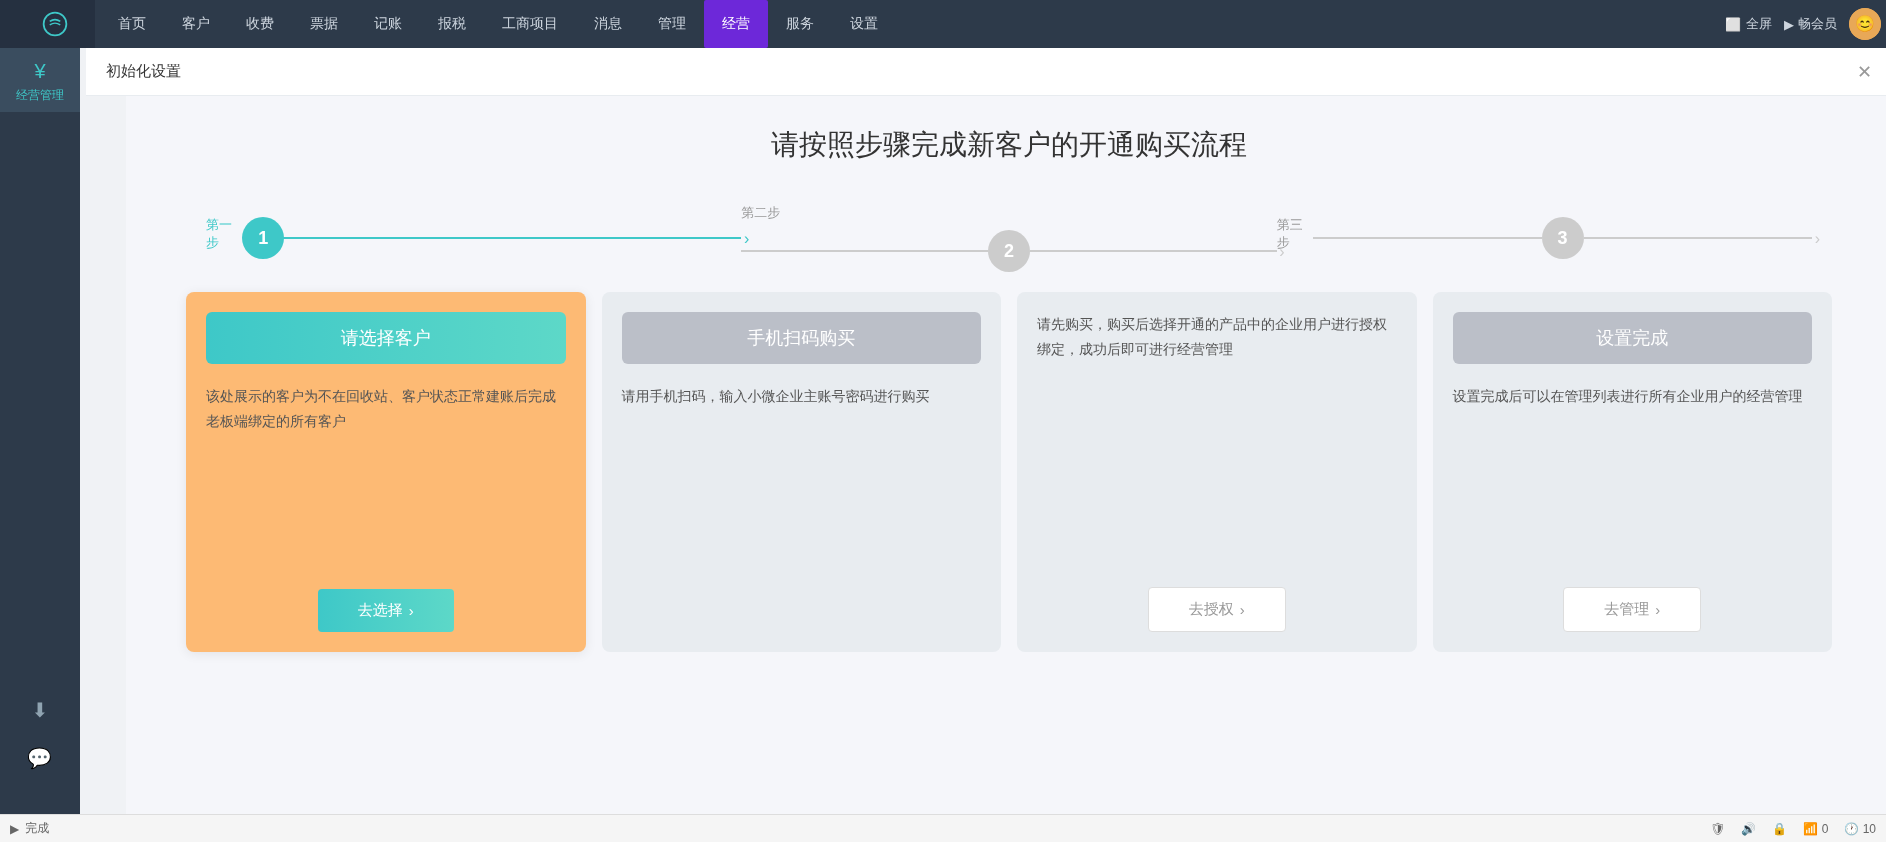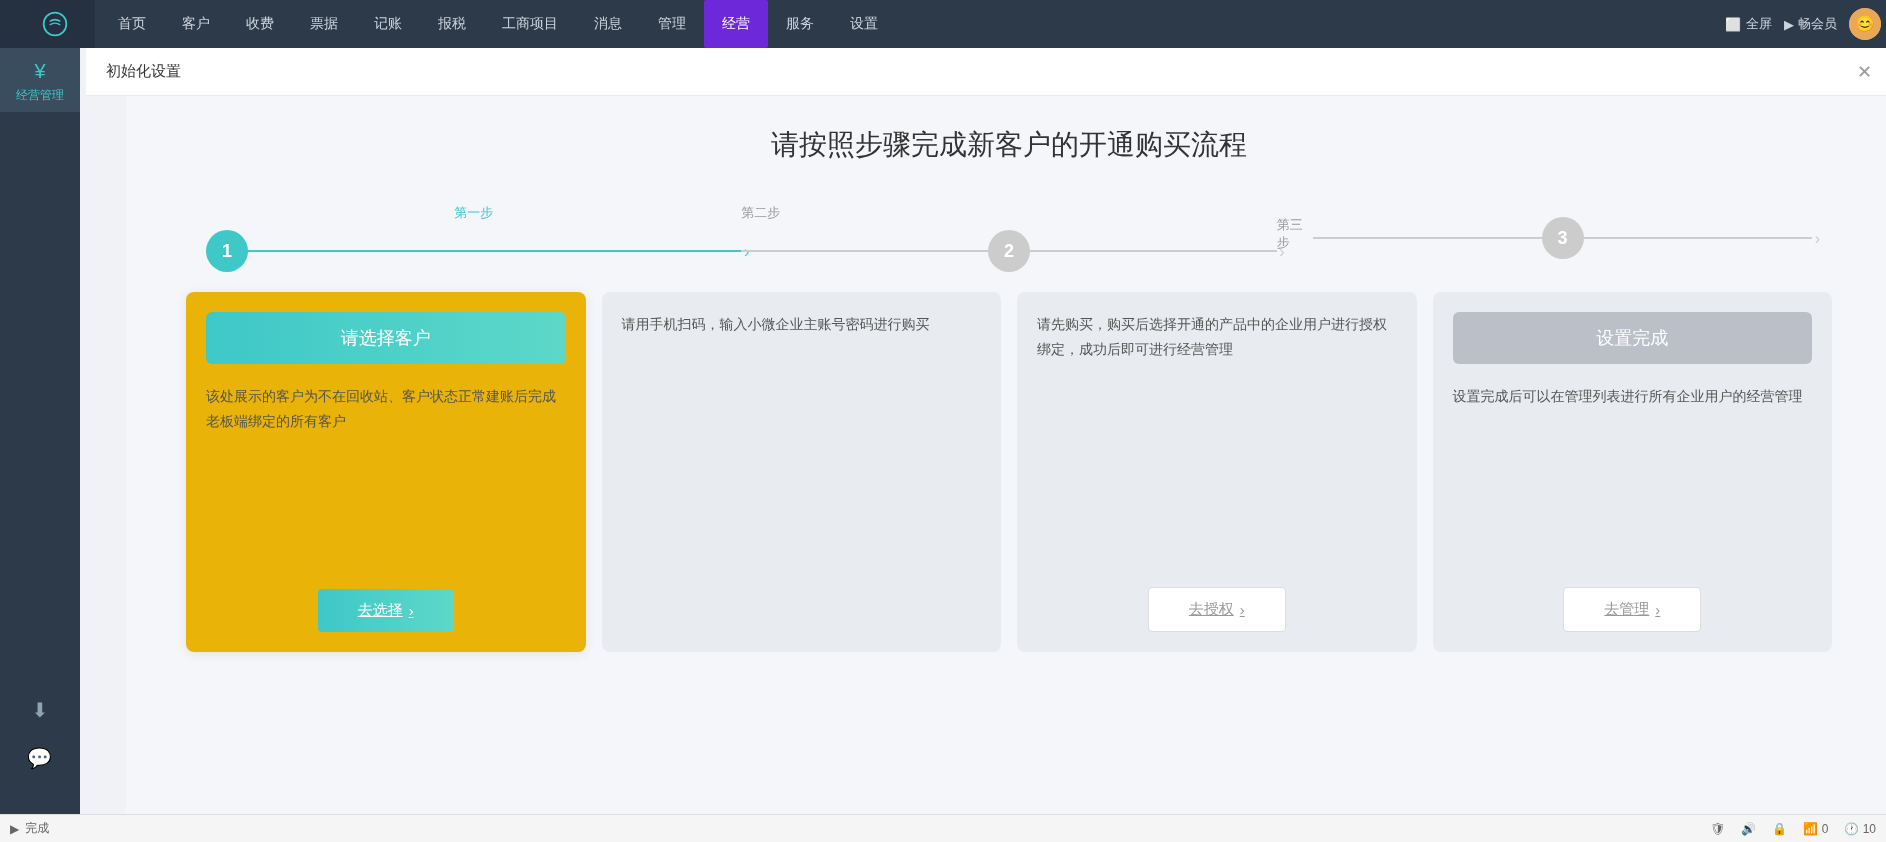--- a/index.html
+++ b/index.html
@@ -149,21 +149,21 @@
     .step-card {
       flex: 1;
       background: #e8ecf0;
       border-radius: 8px;
       padding: 20px;
       display: flex;
       flex-direction: column;
       min-height: 360px;
     }
     .step-card.active {
-      background: #eab308;
+      background: #fdba74;
       box-shadow: 0 2px 12px rgba(0,0,0,0.08);
     }
     .card-header {
       border-radius: 6px;
       padding: 14px;
       text-align: center;
       font-size: 18px;
       color: #fff;
       font-weight: 500;
       margin-bottom: 20px;
@@ -187,21 +187,20 @@
     }
     .card-btn {
       padding: 12px 40px;
       border-radius: 4px;
       border: none;
       font-size: 15px;
       cursor: pointer;
       display: flex;
       align-items: center;
       gap: 6px;
-      text-decoration: underline;
     }
     .card-btn.primary {
       background: linear-gradient(90deg, #3ec8c8, #5dd8c8);
       color: #fff;
     }
     .card-btn.secondary {
       background: #fff;
       color: #999;
       border: 1px solid #ddd;
     }
@@ -294,21 +293,21 @@
   <div class="page-header">
     <span class="page-title">初始化设置</span>
     <span class="close-btn">✕</span>
   </div>
 
   <div class="content">
     <div class="content-title">请按照步骤完成新客户的开通购买流程</div>
 
     <div style="display:flex;align-items:center;padding:0 20px 20px;position:relative;">
 
-      <div style="display:flex;flex-direction:column;align-items:center;flex:1;">
+      <div style="display:flex;flex-direction:row;align-items:center;flex:1;">
         <div style="font-size:13px;color:#3ec8c8;margin-bottom:8px;">第一步</div>
         <div style="display:flex;align-items:center;width:100%;justify-content:center;position:relative;">
           <div style="width:42px;height:42px;border-radius:50%;background:#3ec8c8;color:#fff;font-size:18px;font-weight:bold;display:flex;align-items:center;justify-content:center;z-index:2;position:relative;">1</div>
           <div style="flex:1;height:2px;background:#3ec8c8;position:relative;margin-left:-2px;">
             <span style="position:absolute;right:-8px;top:-7px;font-size:16px;color:#3ec8c8;">›</span>
           </div>
         </div>
       </div>
 
       <div style="display:flex;flex-direction:column;align-items:flex-start;flex:1;">
@@ -346,20 +345,23 @@
         </div>
         <div class="card-footer">
           <button class="card-btn primary">
             <span>去选择</span>
             <span>›</span>
           </button>
         </div>
       </div>
 
       <div class="step-card">
+        <div class="card-header inactive">
+          <span>手机扫码购买</span>
+        </div>
         <div class="card-body">
           <span>请用手机扫码，输入小微企业主账号密码进行购买</span>
         </div>
         <div class="card-footer">
         </div>
       </div>
 
       <div class="step-card">
         <div class="card-body">
           <span>请先购买，购买后选择开通的产品中的企业用户进行授权绑定，成功后即可进行经营管理</span>

